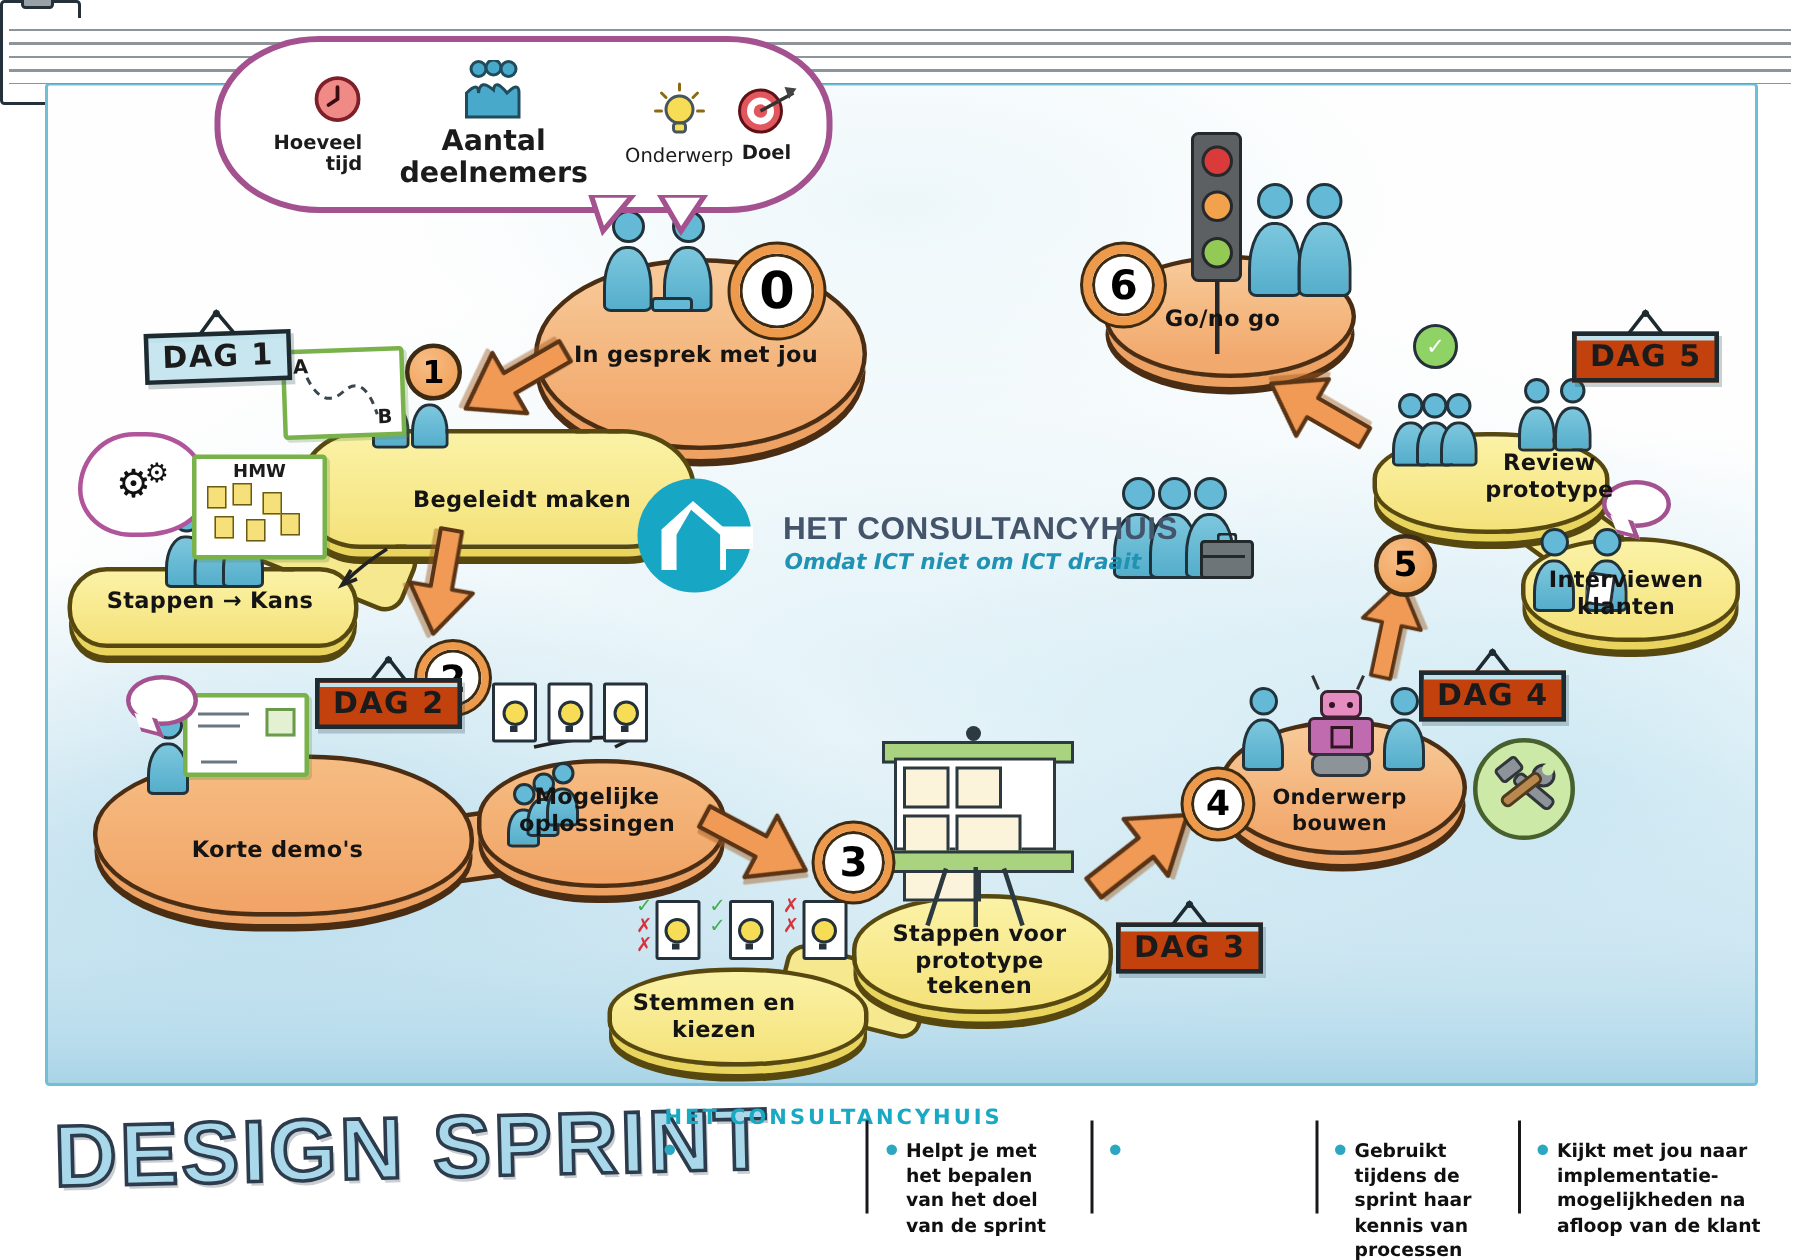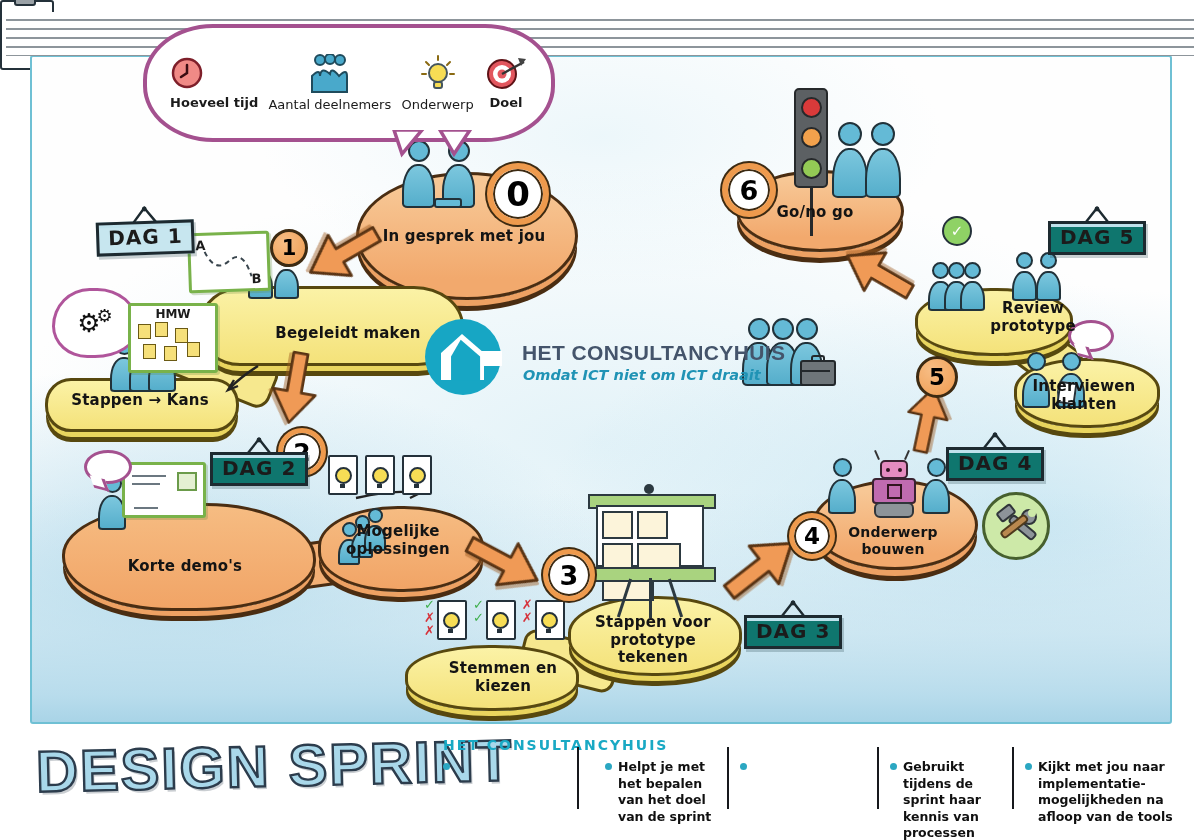--- a/index.html
+++ b/index.html
@@ -31,21 +31,21 @@
   .neck{position:absolute;z-index:11;}
   .neck.y{background:#f6e88e;border:3px solid #57480f;}
   .neck.o{background:#f3b075;border:3px solid #4a2d12;}
   
   .badge{position:absolute;border-radius:50%;background:#fff;border:6px solid #ee9a4d;
       box-shadow:0 0 0 2px #3c2a12, inset 0 0 0 2px #3c2a12;
       display:flex;align-items:center;justify-content:center;font-weight:bold;color:#000;z-index:40;}
   .badge.solid{background:radial-gradient(circle at 35% 30%,#f7bd85,#ef9c50);border:3px solid #3c2a12;box-shadow:none;}
   
   .sign{position:absolute;z-index:42;text-align:center;}
-  .sign .plate{background:#0f766e;border:3px solid #1d2a30;padding:1px 9px 3px;font-weight:bold;
+  .sign .plate{background:#c2410c;border:3px solid #1d2a30;padding:1px 9px 3px;font-weight:bold;
       font-size:20px;letter-spacing:1px;box-shadow:2px 3px 0 rgba(40,70,80,.25), inset 0 3px 0 #bfe2ec;}
   .sign svg{display:block;margin:0 auto -1px;}
   
   .person{display:flex;flex-direction:column;align-items:center;gap:2px;}
   .person .hd{background:#64bad6;border:2px solid #21323a;border-radius:50%;}
   .person .bd{background:linear-gradient(#7cc7de,#55aecb);border:2px solid #21323a;border-radius:46% 46% 16% 16%/ 62% 62% 10% 10%;}
   .p16 .hd{width:11px;height:11px}.p16 .bd{width:18px;height:22px}
   .p18 .hd{width:13px;height:13px}.p18 .bd{width:21px;height:26px}
   .p20 .hd{width:15px;height:15px}.p20 .bd{width:24px;height:31px}
   .p24 .hd{width:18px;height:18px}.p24 .bd{width:29px;height:40px}
@@ -97,35 +97,35 @@
   .okcirc{position:absolute;border-radius:50%;background:#8fd265;border:2px solid #24313a;color:#fff;
       display:flex;align-items:center;justify-content:center;font-weight:bold;z-index:24;}
 </style>
 </head>
 <body>
 
 <div class="abs frame"></div>
 
 <div class="abs" style="left:143px;top:24px;width:368px;height:110px;background:#fff;border:4px solid #a4518f;
             border-radius:70px / 56px;z-index:25;display:flex;align-items:center;justify-content:space-around;padding:0 18px;">
-  <div style="text-align:left;">
+  <div style="text-align:right;">
     <svg width="34" height="34" viewBox="0 0 34 34">
         <circle cx="17" cy="17" r="14" fill="#f08a86" stroke="#7e1f2a" stroke-width="2.5"></circle>
         <path d="M17 9 V17 L11 21" fill="none" stroke="#3a0d12" stroke-width="2.5" stroke-linecap="round"></path>
       </svg>
     <div class="lblx" style="font-weight:bold;font-size:13px;line-height:1.1;margin-top:2px;">Hoeveel tijd</div>
   </div>
   <div style="text-align:center;">
     <svg width="44" height="40" viewBox="0 0 44 40">
         <circle cx="12" cy="6" r="5" fill="#49a9cb" stroke="#1f4b5c" stroke-width="2"></circle>
         <circle cx="22" cy="5" r="5" fill="#49a9cb" stroke="#1f4b5c" stroke-width="2"></circle>
         <circle cx="32" cy="6" r="5" fill="#49a9cb" stroke="#1f4b5c" stroke-width="2"></circle>
         <path d="M4 38 V22 q8 -8 8 0 q1 -10 10 -2 q1 -8 9 2 q8 -8 8 0 v16 z" fill="#49a9cb" stroke="#1f4b5c" stroke-width="2"></path>
       </svg>
-    <div style="font-weight:normal;font-size:13px;line-height:1.1;">Aantal deelnemers</div>
+    <div style="font-weight:bold;font-size:19px;line-height:1.1;">Aantal deelnemers</div>
   </div>
   <div style="text-align:center;">
     <svg width="40" height="40" viewBox="0 0 40 40">
         <g stroke="#8a6a12" stroke-width="2" stroke-linecap="round">
           <path d="M20 2 v4 M8 8 l3 3 M32 8 l-3 3 M4 20 h4 M36 20 h-4"></path>
         </g>
         <circle cx="20" cy="19" r="9" fill="#f7dd55" stroke="#45565e" stroke-width="2"></circle>
         <rect x="16" y="28" width="8" height="6" rx="2" fill="#f7dd55" stroke="#45565e" stroke-width="2"></rect>
       </svg>
     <div style="font-weight:normal;font-size:13px;line-height:1.1;margin-top:0;">Onderwerp</div>
@@ -324,21 +324,21 @@
   <div style="position:absolute;left:0;top:77px;width:124px;height:11px;background:#a9d37f;border:2px solid #2c3940;"></div>
   <div style="position:absolute;left:35px;top:88px;width:3px;height:40px;background:#2c3940;transform:rotate(18deg);"></div>
   <div style="position:absolute;left:61px;top:88px;width:3px;height:40px;background:#2c3940;"></div>
   <div style="position:absolute;left:86px;top:88px;width:3px;height:40px;background:#2c3940;transform:rotate(-18deg);"></div>
 </div>
 
 <div class="neck y" style="left:520px;top:638px;width:92px;height:40px;transform:rotate(14deg);border-radius:13px;"></div>
 <div class="yblob" style="left:568px;top:596px;width:168px;height:74px;border-radius:84px/37px;"></div>
 <div class="yblob" style="left:405px;top:645px;width:168px;height:60px;border-radius:84px/30px;"></div>
 <div class="lbl" style="left:578px;top:614px;width:150px;">Stappen voor prototype tekenen</div>
-<div class="lbl" style="left:447px;top:660px;width:112px;">Stemmen en kiezen</div>
+<div class="lbl" style="left:420px;top:660px;width:112px;">Stemmen en kiezen</div>
 
 <div class="abs" style="left:424px;top:598px;z-index:23;display:flex;align-items:flex-start;">
   <span style="display:flex;flex-direction:column;">
     <span class="mark ck">✓</span>
     <span class="mark cx">✗</span>
     <span class="mark cx">✗</span>
   </span>
   <span class="card" style="position:relative;left:2px;top:2px;">
       <span class="bulb"></span>
     </span>
@@ -524,30 +524,30 @@
   <i style="position:absolute;left:0;top:8px;width:28px;height:2px;background:#23282b;display:block;"></i>
 </div>
 
 <div class="abs f-title">DESIGN SPRINT</div>
 <div class="abs f-brand">HET CONSULTANCYHUIS</div>
 
 <div class="f-col" style="left:443px;width:122px;">
   <span class="dot"></span>
 </div>
 <div class="f-sep" style="left:577px;"></div>
-<div class="f-col" style="left:605px;width:126px;">
+<div class="f-col" style="left:591px;width:126px;">
   <span class="dot"></span>
     <p>Helpt je met het bepalen van het doel van de sprint</p>
 </div>
 <div class="f-sep" style="left:727px;"></div>
 <div class="f-col" style="left:740px;width:126px;">
   <span class="dot"></span>
 </div>
 <div class="f-sep" style="left:877px;"></div>
 <div class="f-col" style="left:890px;width:112px;">
   <span class="dot"></span>
     <p>Gebruikt tijdens de sprint haar kennis van processen</p>
 </div>
 <div class="f-sep" style="left:1012px;"></div>
 <div class="f-col" style="left:1025px;width:150px;">
   <span class="dot"></span>
-    <p>Kijkt met jou naar implementatie-mogelijkheden na afloop van de tools</p>
+    <p>Kijkt met jou naar implementatie-mogelijkheden na afloop van de klant</p>
 </div>
 
 </body></html>

